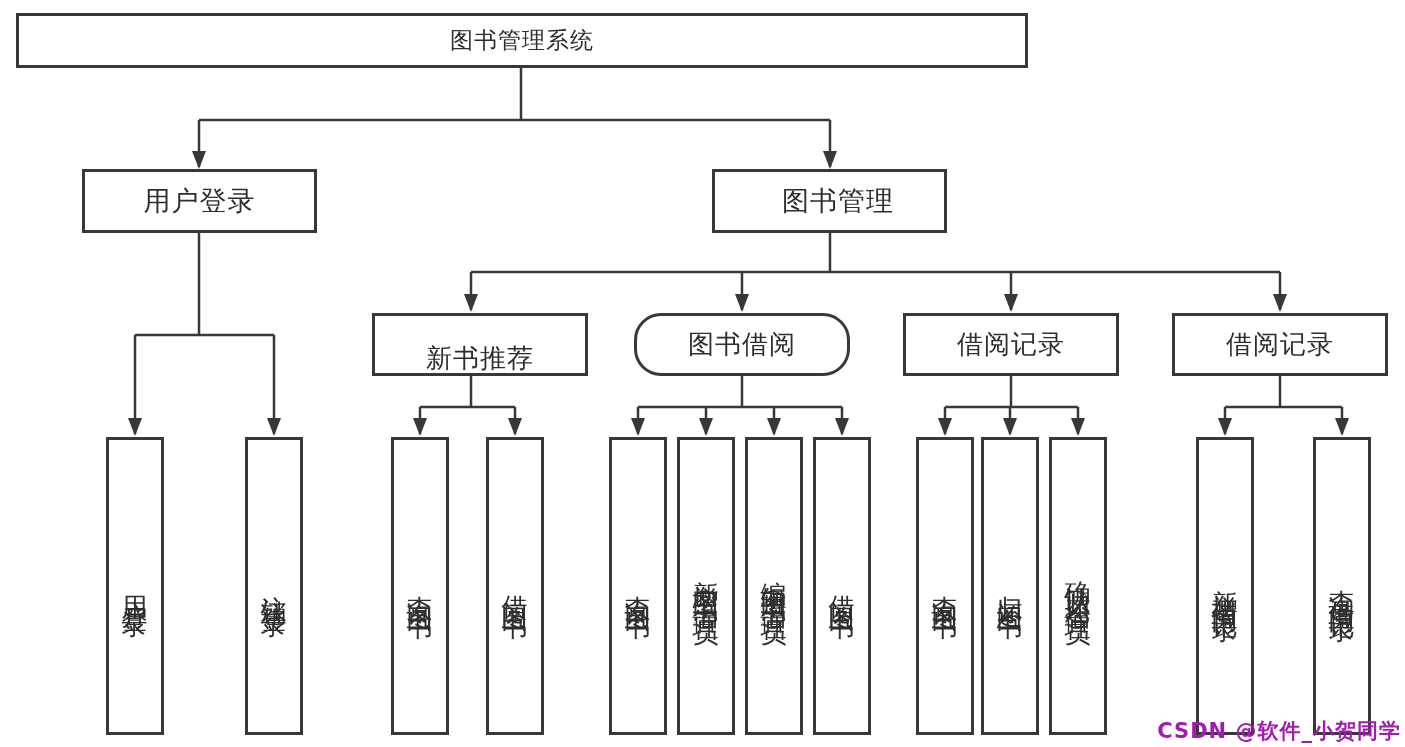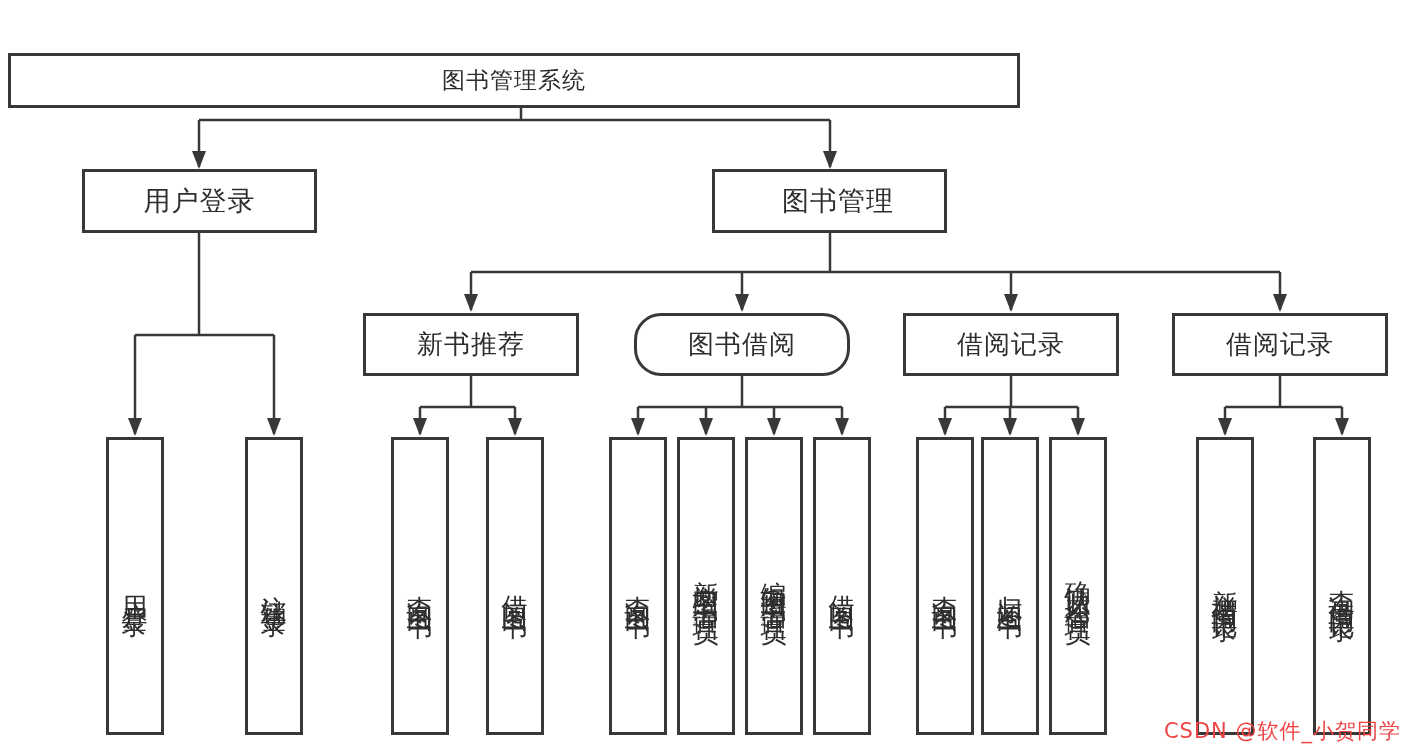--- a/index.html
+++ b/index.html
@@ -15,40 +15,41 @@
     position:absolute;
     box-sizing:border-box;
     border:3px solid #383838;
     background:#ffffff;
     display:flex;align-items:center;justify-content:center;
     color:#2e2e2e;
     text-align:center;
     line-height:1.1;
   }
   .h-label{white-space:nowrap;letter-spacing:1px;}
-  .root{left:8px;top:13px;width:1012px;height:55px;font-size:23px;margin-top:40px;}
+  .root{left:16px;top:13px;width:1012px;height:55px;font-size:23px;}
   .lvl2{top:169px;width:235px;height:64px;font-size:27px;}
   .lvl3{top:313px;width:216px;height:63px;font-size:26px;}
   .leaf{top:437px;width:58px;height:298px;}
   .v-label{
     writing-mode:vertical-rl;
     text-orientation:mixed;
     font-size:26px;
     letter-spacing:0.22em;
     line-height:1;
     white-space:nowrap;
   }
   .watermark{
     position:absolute;
     right:4px;bottom:2px;
     font-size:21px;
-    color:#ef4444;
+    color:#a21caf;
     letter-spacing:1px;
     z-index:10;
     white-space:nowrap;
+    font-weight:bold;
   }
 </style>
 </head>
 <body>
 
 <div class="stage">
 
   <svg class="wires" viewBox="0 0 1405 747" xmlns="http://www.w3.org/2000/svg">
     <defs>
       <marker id="arrow" viewBox="0 0 18 14" markerWidth="18" markerHeight="14" refX="16" refY="7" orient="auto" markerUnits="userSpaceOnUse">
@@ -103,21 +104,21 @@
     <span class="h-label">图书管理系统</span>
   </div>
 
   <div class="node lvl2" style="left:82px;">
     <span class="h-label">用户登录</span>
   </div>
   <div class="node lvl2" style="left:712px;padding-left:17px;">
     <span class="h-label">图书管理</span>
   </div>
 
-  <div class="node lvl3" style="left:363px;">
+  <div class="node lvl3" style="left:372px;align-items:flex-end;">
     <span class="h-label">新书推荐</span>
   </div>
   <div class="node lvl3" style="left:634px;border-radius:27px;">
     <span class="h-label">图书借阅</span>
   </div>
   <div class="node lvl3" style="left:903px;">
     <span class="h-label">借阅记录</span>
   </div>
   <div class="node lvl3" style="left:1172px;">
     <span class="h-label">借阅记录</span>

